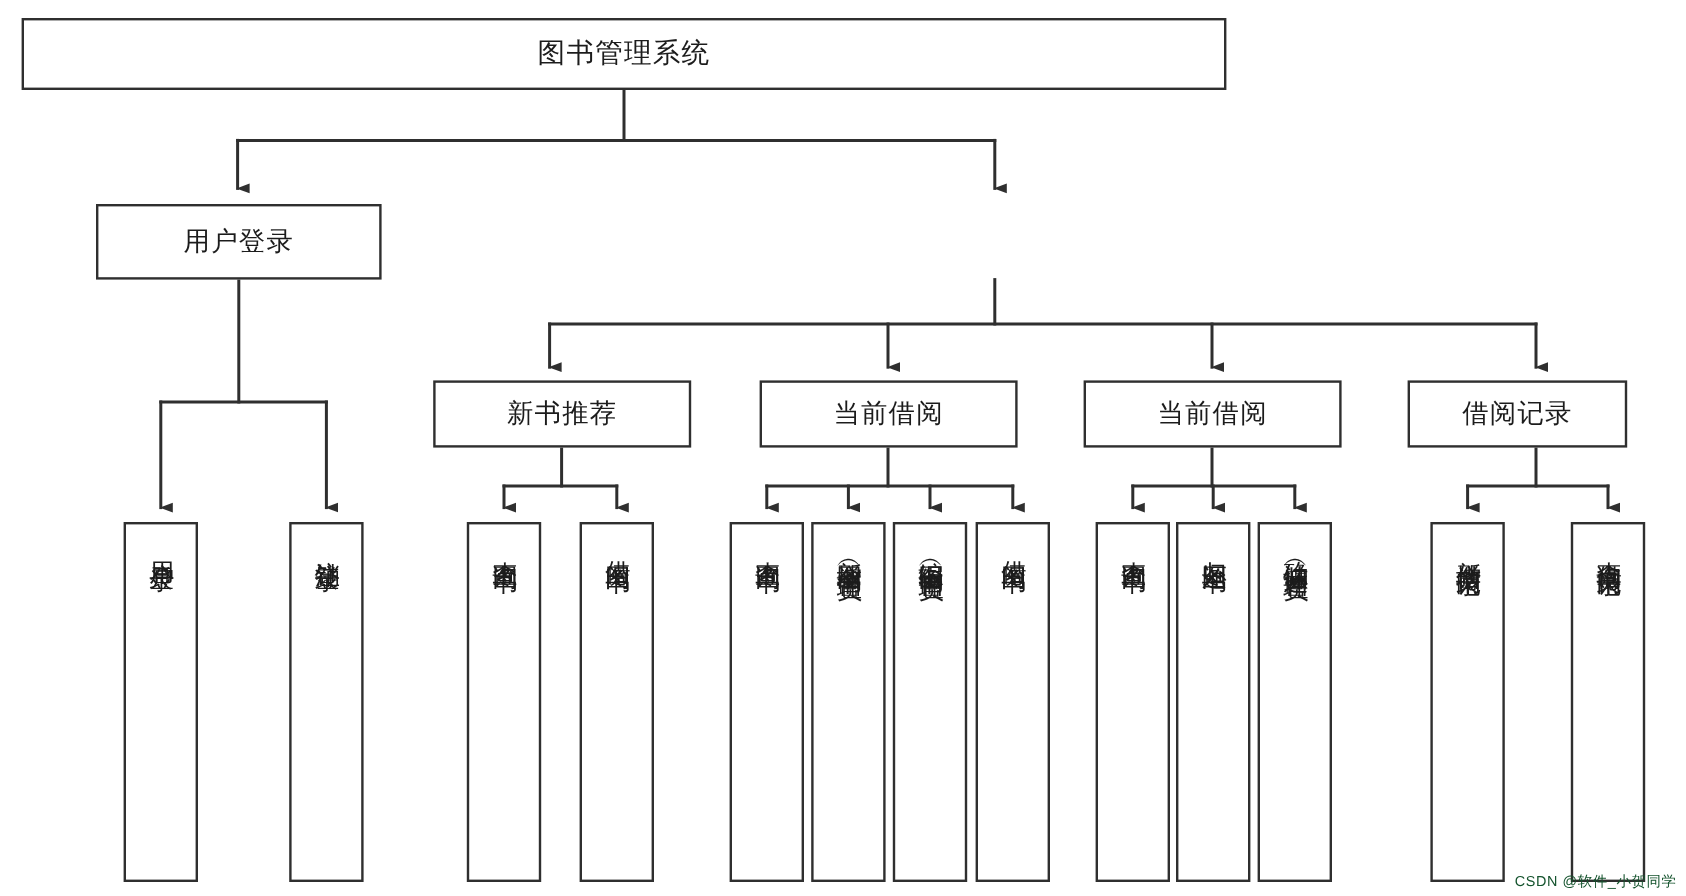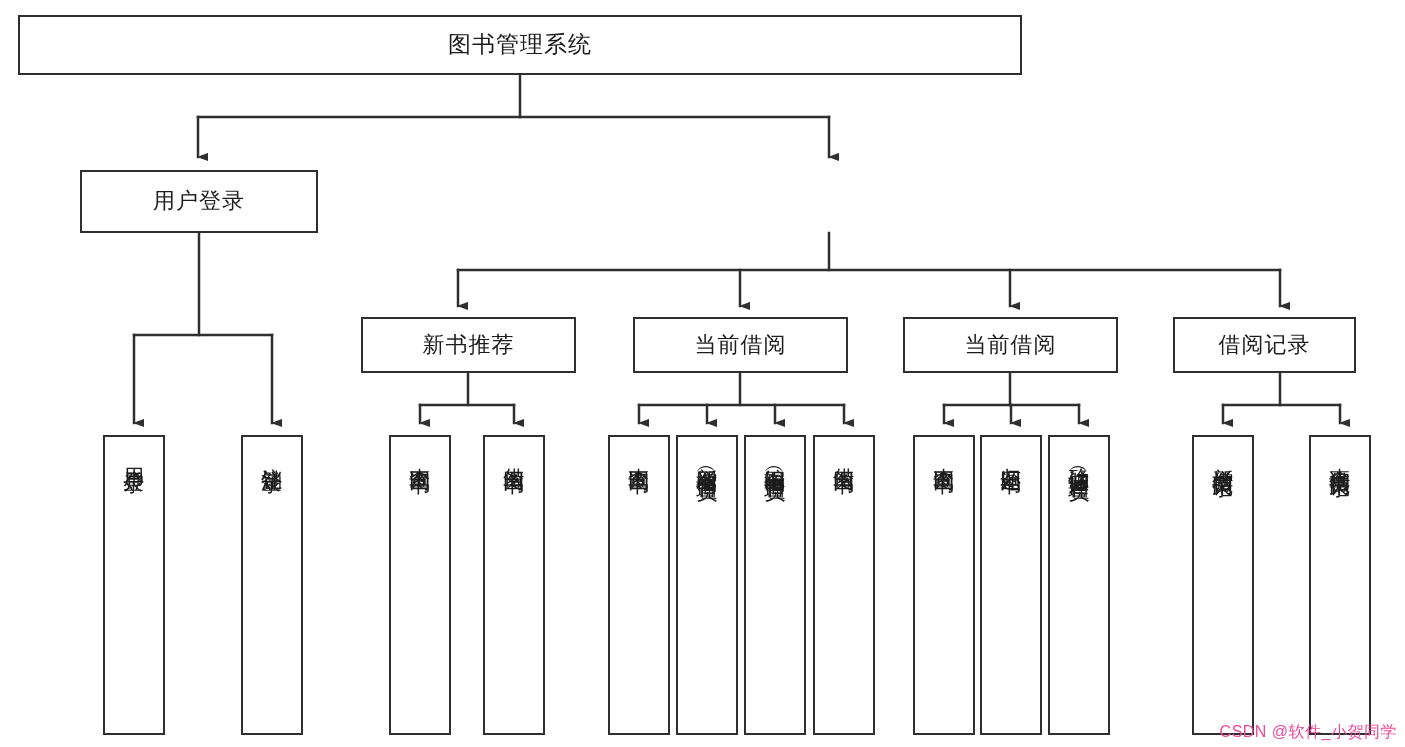--- a/index.html
+++ b/index.html
@@ -55,22 +55,22 @@
     font-size: 21px;
     line-height: 1.32;
     letter-spacing: 2px;
     white-space: nowrap;
     display: block;
   }
   .watermark {
     position: absolute;
     right: 8px;
     bottom: 4px;
-    font-size: 16px;
-    color: #ec4899;
+    font-size: 12px;
+    color: #14532d;
     letter-spacing: 0.5px;
     white-space: nowrap;
     user-select: none;
     margin-top: 44px;
   }
 </style>
 </head>
 <body>
 
 <div id="diagram-canvas">

